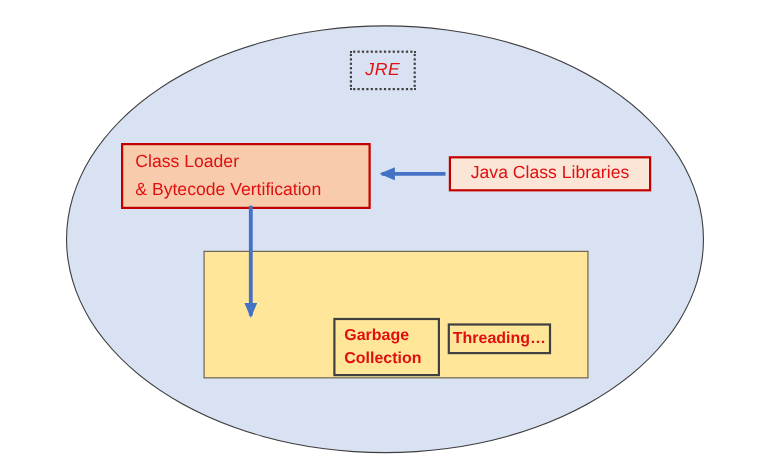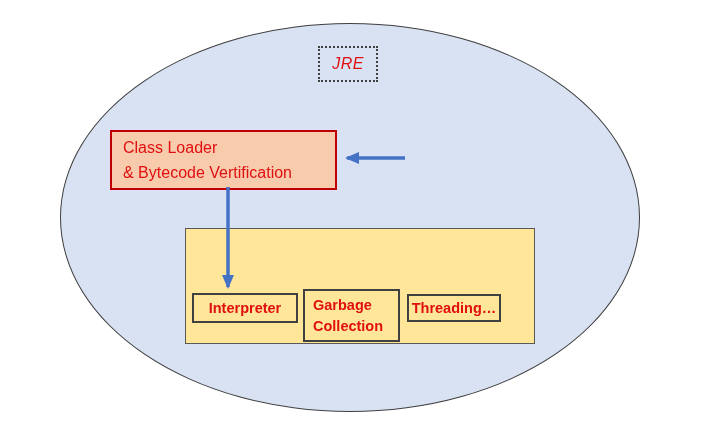--- a/index.html
+++ b/index.html
@@ -123,27 +123,27 @@
 
   <div class="dotted-label jre-label-box">
     <span>JRE</span>
   </div>
 
   <div class="class-loader-node">
     <span>Class Loader</span>
     <span>&amp; Bytecode Vertification</span>
   </div>
 
+  <div class="libraries-node">
+    <span>Java Class Libraries</span>
+  </div>
 
   <div class="jvm-box"></div>
 
 
-  <div class="inner-node interpreter-node">
-    <span>Interpreter</span>
-  </div>
 
   <div class="inner-node garbage-node">
     <span>Garbage Collection</span>
   </div>
 
   <div class="inner-node threading-node">
     <span>Threading…</span>
   </div>
 
   <svg class="arrows-overlay" width="707" height="432" viewBox="0 0 707 432" xmlns="http://www.w3.org/2000/svg">

